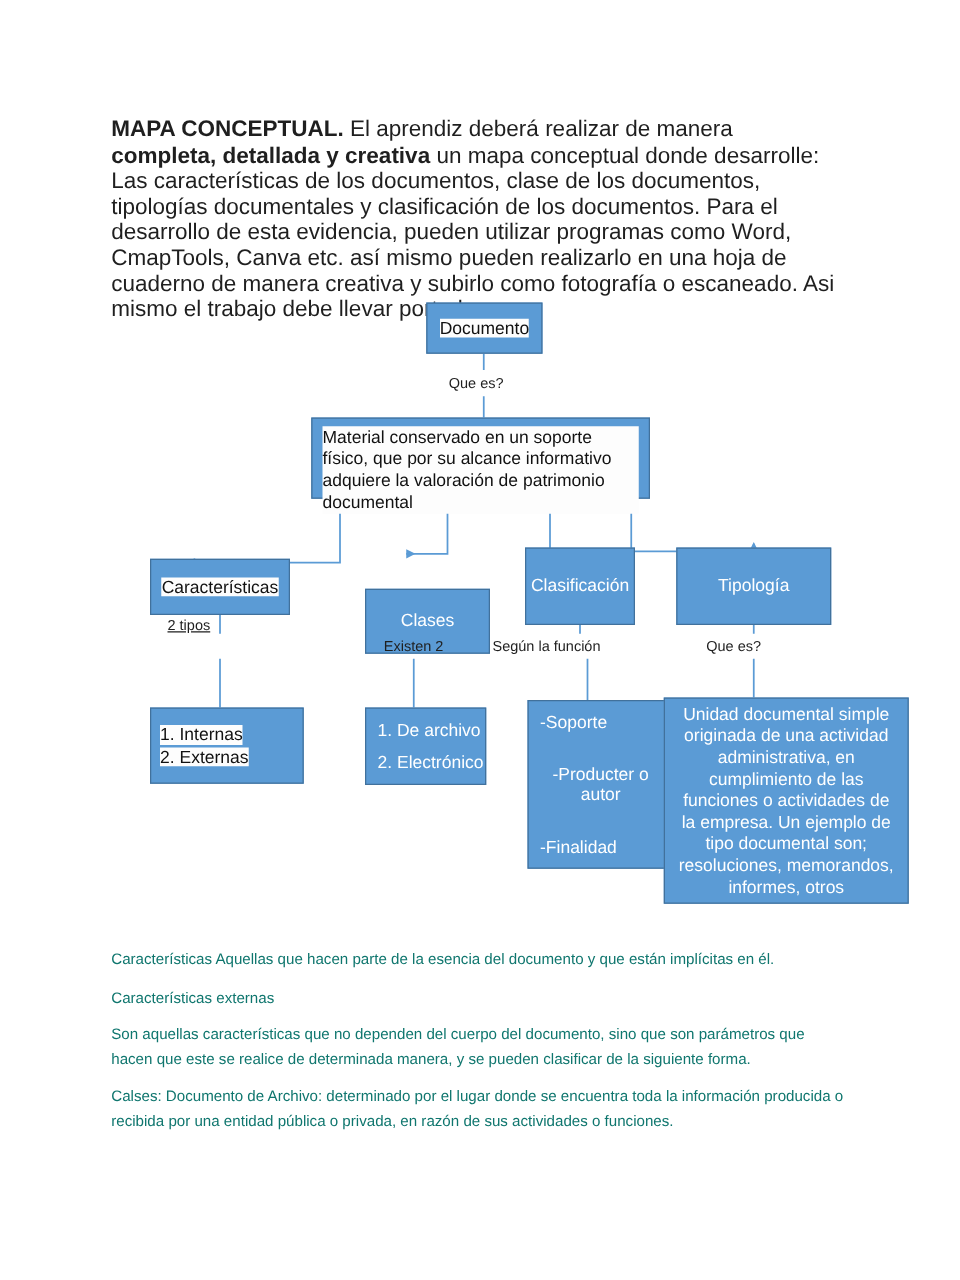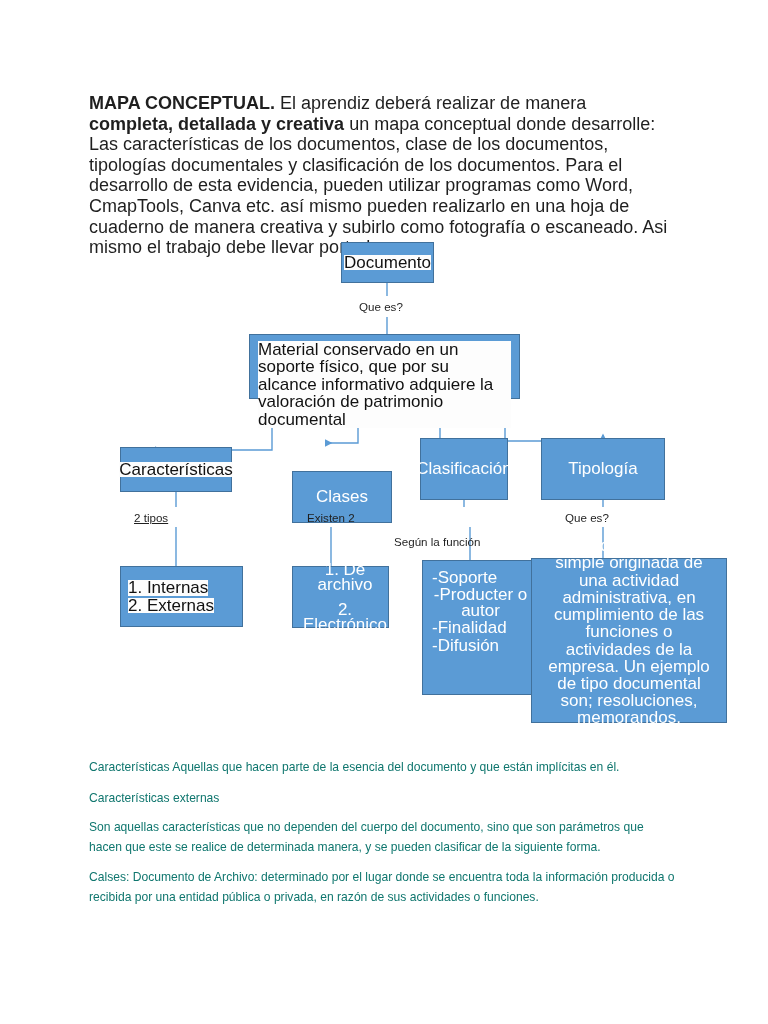--- a/index.html
+++ b/index.html
@@ -57,21 +57,21 @@
 
   
   .node {
     position: absolute;
     box-sizing: border-box;
     background: #5b9bd5;
     border: 1px solid #41719c;
     display: flex;
     align-items: center;
     justify-content: center;
-    font-size: 17px;
+    font-size: 14px;
     line-height: 15.2px;
     color: #ffffff;
     text-align: center;
     z-index: 3;
   }
   
   .node.hl {
     color: #111111;
   }
   .node.hl .txt {
@@ -92,38 +92,38 @@
   #n-tipologia     { left: 541px; top: 438px; width: 124px; height: 62px; }
 
   #n-internas      { left: 120px; top: 566px; width: 123px; height: 61px;
                      flex-direction: column; align-items: flex-start;
                      justify-content: center; padding-left: 7px; gap: 2px; }
   #n-archivo       { left: 292px; top: 566px; width: 97px;  height: 62px;
                      flex-direction: column; align-items: flex-start;
                      justify-content: center; padding-left: 9px; gap: 9px; }
   #n-soporte       { left: 422px; top: 560px; width: 114px;  height: 135px;
                      flex-direction: column; align-items: flex-start;
-                     justify-content: flex-start; padding: 9px 6px 0 9px; gap: 2px;
+                     justify-content: flex-start; padding: 9px 6px 0 9px; gap: 27px;
                      line-height: 15.4px; }
   #n-unidad        { left: 531px; top: 558px; width: 196px; height: 165px;
                      padding: 0 10px; line-height: 17.2px; }
 
   
   .caption {
     position: absolute;
     font-size: 11.6px;
     color: #1f1f1f;
     white-space: nowrap;
     z-index: 3;
     text-align: right;
   }
   #c-quees-1   { left: 359px; top: 300px; }
-  #c-2tipos    { left: 134px; top: 511px; text-decoration: underline; }
+  #c-2tipos    { left: 134px; top: 494px; text-decoration: underline; }
   #c-existen2  { left: 307px; top: 511px; }
-  #c-segun     { left: 394px; top: 535px; }
+  #c-segun     { left: 394px; top: 511px; }
   #c-quees-2   { left: 565px; top: 511px; }
 </style>
 </head>
 <body>
 
 <svg id="diagram" viewBox="0 0 768 1024" width="768" height="1024">
   <defs>
     <marker id="arrowL" markerWidth="9" markerHeight="9" refX="8" refY="4.5" orient="auto" markerUnits="userSpaceOnUse">
       <path d="M8,0.8 L0.6,4.5 L8,8.2 Z" fill="#5b9bd5"></path>
     </marker>

